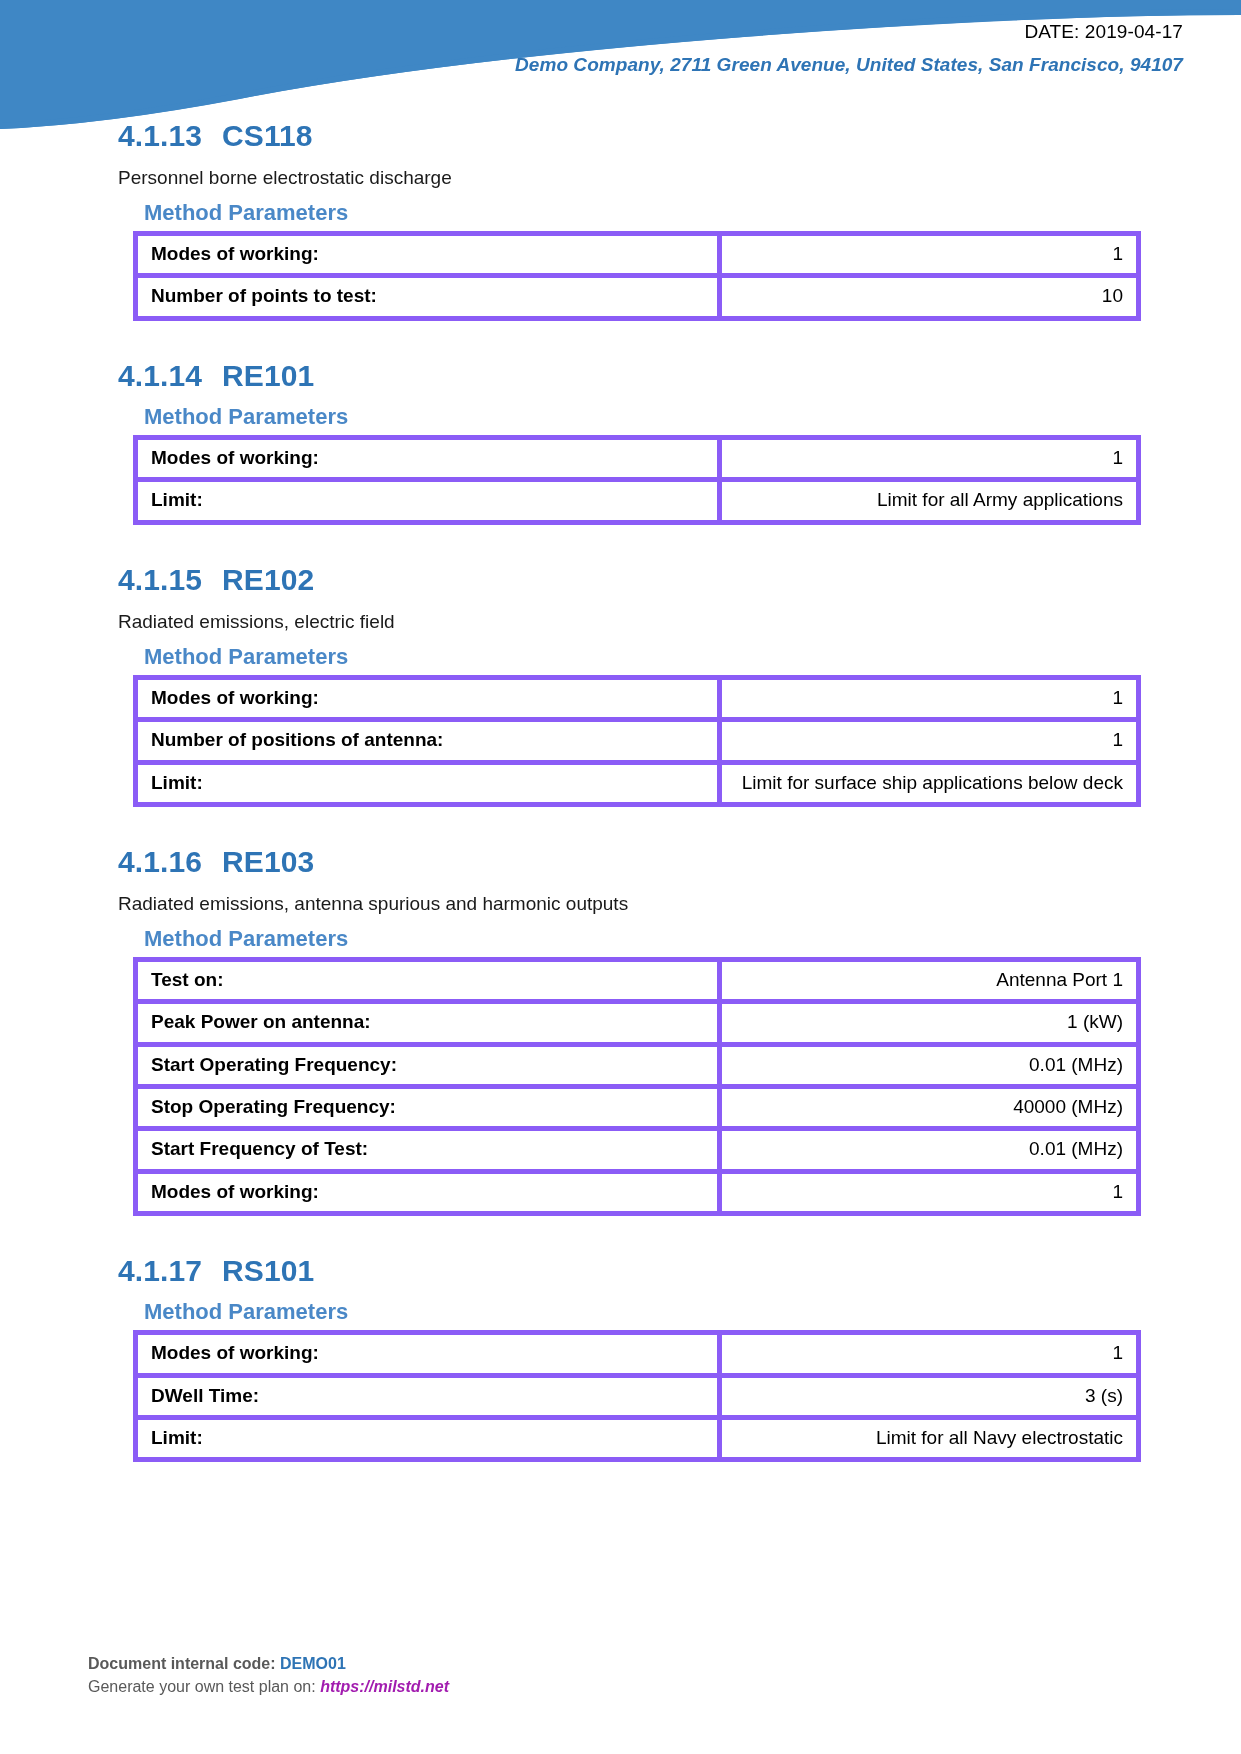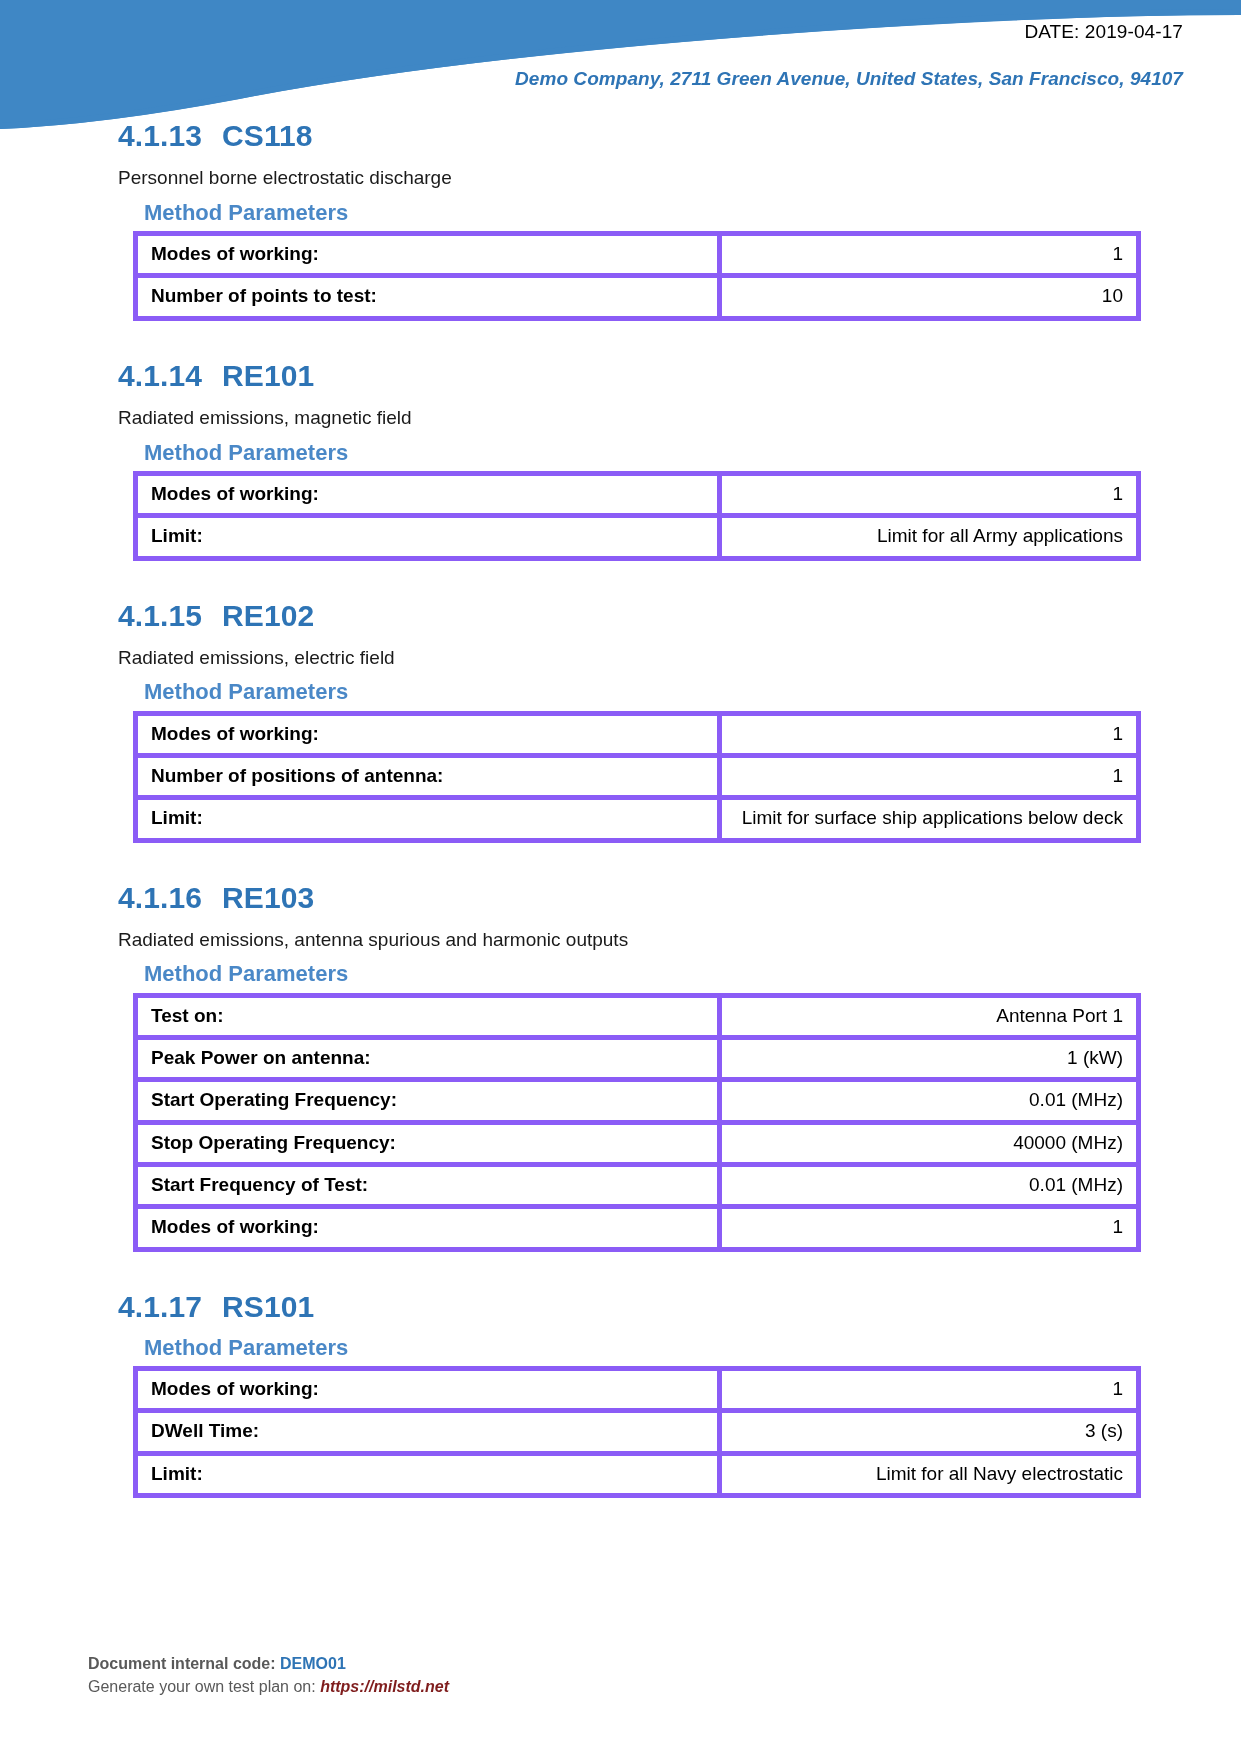--- a/index.html
+++ b/index.html
@@ -34,21 +34,21 @@
     position: absolute;
     top: 22px;
     right: 58px;
     text-align: right;
     line-height: 1.0;
   }
   .header-date {
     font-size: 19px;
     color: #000000;
     letter-spacing: 0.1px;
-    margin-bottom: 28px;
+    margin-bottom: 14px;
   }
   .header-company {
     font-size: 19px;
     color: #2e74b5;
     font-style: italic;
     font-weight: bold;
     letter-spacing: 0.05px;
   }
 
   
@@ -130,21 +130,21 @@
     font-size: 16px;
     color: #595959;
     white-space: nowrap;
   }
   .footer-line.first { font-weight: bold; }
   .footer-code {
     color: #2e74b5;
     font-weight: bold;
   }
   .footer-url {
-    color: #7f1d1d;
+    color: #a21caf;
     font-weight: bold;
     font-style: italic;
   }
 </style>
 </head>
 <body>
 
 <div class="page-header">
   <svg class="header-svg" width="1241" height="130" viewBox="0 0 1241 130">
     <path d="M0,0 L1241,0 L1241,16 C980,16 520,46 240,100 C150,117 70,127 0,130 Z" fill="#3f87c5"></path>
@@ -178,21 +178,20 @@
       </tbody>
     </table>
   </div>
 
   <div class="spacer-13"></div>
 
   <div class="section">
     <h2 class="section-heading">
       <span class="num">4.1.14</span><span class="code">RE101</span>
     </h2>
-    <p class="section-desc">Radiated emissions, magnetic field</p>
     <h3 class="method-heading">Method Parameters</h3>
     <table class="params">
       <tbody>
         <tr>
           <td class="label">Modes of working:</td>
           <td class="value">1</td>
         </tr>
         <tr>
           <td class="label">Limit:</td>
           <td class="value">Limit for all Army applications</td>

